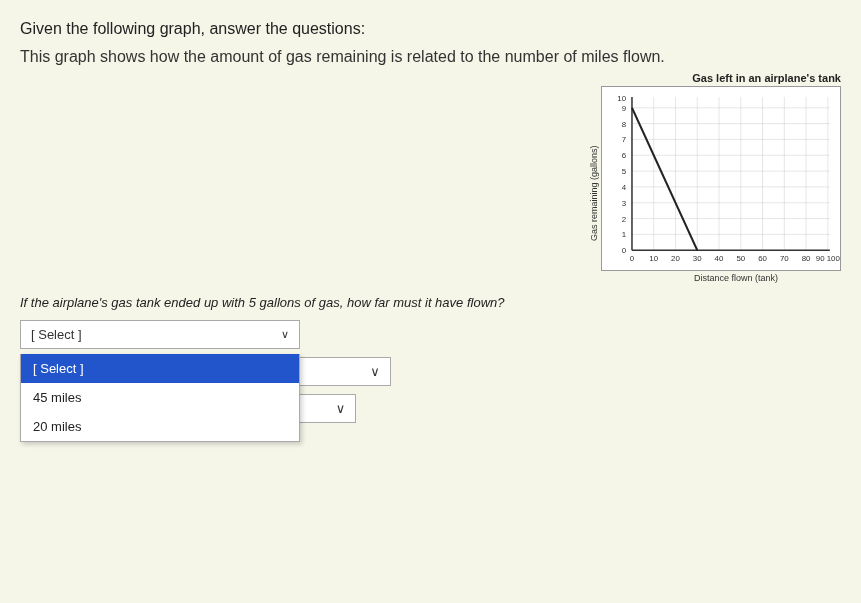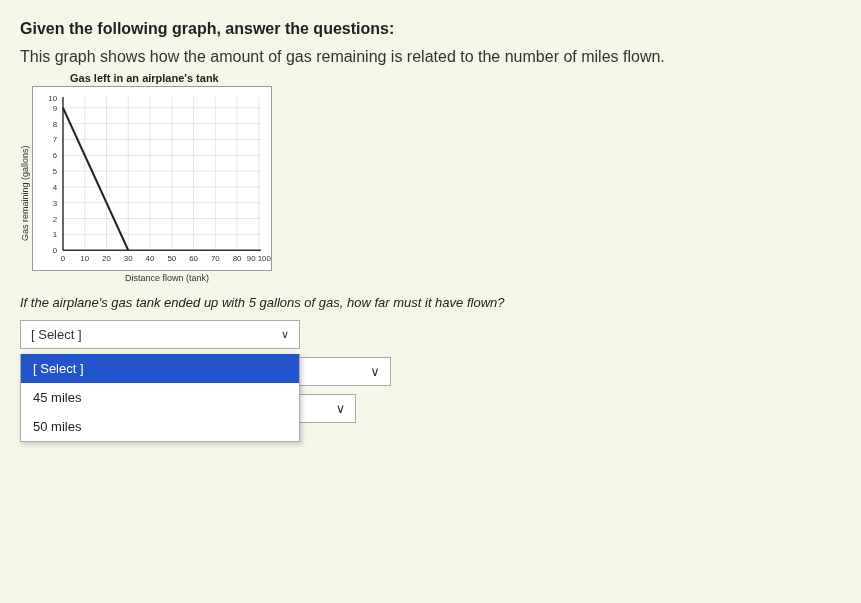--- a/index.html
+++ b/index.html
@@ -6,33 +6,33 @@
     body {
       font-family: Arial, sans-serif;
       background: #f5f5e8;
       padding: 20px;
       width: 861px;
       min-height: 603px;
       font-size: 14px;
     }
     .main-question {
       font-size: 16px;
-      font-weight: bold;
+      font-weight: normal;
       margin-bottom: 10px;
       color: #222;
     }
     .graph-description {
       font-size: 16px;
       color: #333;
       margin-bottom: 6px;
     }
     .graph-container {
       display: flex;
       flex-direction: column;
-      align-items: flex-start;
+      align-items: flex-end;
       margin-bottom: 12px;
     }
     .graph-title {
       font-size: 11px;
       font-weight: bold;
       color: #222;
       margin-left: 50px;
       margin-bottom: 2px;
     }
     .graph-area {
@@ -219,21 +219,21 @@
 
 <div class="select-row">
   <div class="select-dropdown select-main-btn">
     <span>[ Select ]</span>
     <span class="chevron">∨</span>
   </div>
 
   <div class="dropdown-open">
     <div class="dropdown-item selected">[ Select ]</div>
     <div class="dropdown-item">45 miles</div>
-    <div class="dropdown-item">50 miles</div>
+    <div class="dropdown-item">20 miles</div>
   </div>
 </div>
 
 <div class="context-row" style="margin-top: 8px; margin-bottom: 8px;">
   <span class="context-text">d what does it mean in context?</span>
   <div class="context-select context-select-wide">
     <span>[ Select ]</span>
     <span class="chevron">∨</span>
   </div>
 </div>

